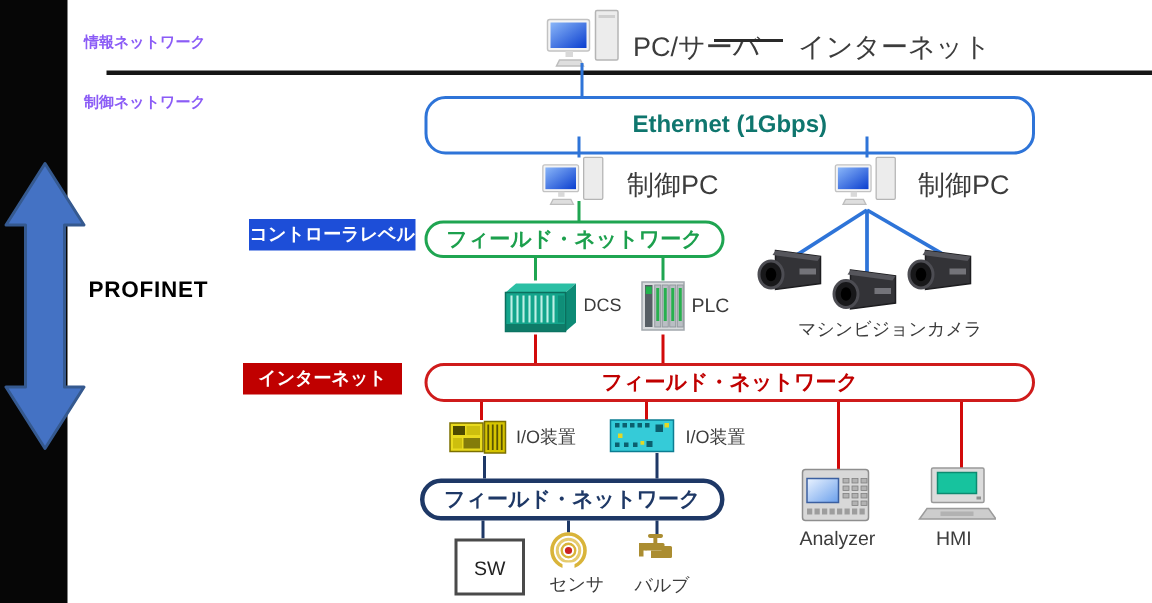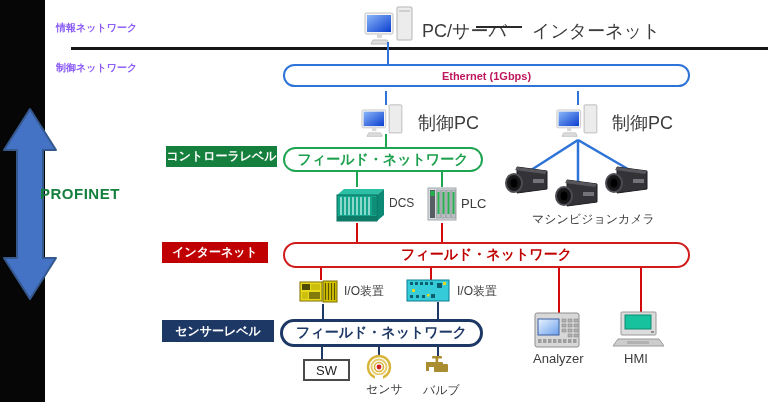--- a/index.html
+++ b/index.html
@@ -11,31 +11,31 @@
   .black-strip{position:absolute;left:0;top:0;width:45px;height:402px;background:#060606;}
   .hline-top{position:absolute;left:71px;top:47px;width:697px;height:3px;background:#161616;}
   .short-line{position:absolute;left:476px;top:26px;width:46px;height:2px;background:#2a2a2a;}
   .vl{position:absolute;width:2px;}
   .vl.blue{background:#2e74d8;}
   .vl.green{background:#1fa551;}
   .vl.red{background:#d20a0a;}
   .vl.navy{background:#1e3866;}
   .badge{position:absolute;color:#fff;font-weight:bold;display:flex;align-items:center;}
   .badge.eth{left:162px;top:64px;width:110px;height:22px;background:#1667d9;font-size:13px;padding-left:9px;box-sizing:border-box;}
-  .badge.ctl{left:166px;top:146px;width:111px;height:21px;background:#15803d;font-size:12px;justify-content:center;}
+  .badge.ctl{left:166px;top:146px;width:111px;height:21px;background:#1d4ed8;font-size:12px;justify-content:center;}
   .badge.dev{left:162px;top:242px;width:106px;height:21px;background:#c00000;font-size:12px;justify-content:center;}
   .badge.sen{left:162px;top:320px;width:112px;height:22px;background:#1e3866;font-size:12px;justify-content:center;}
   .pill{position:absolute;background:#fff;display:flex;align-items:center;justify-content:center;
         font-weight:bold;box-sizing:border-box;}
-  .pill.eth{left:283px;top:64px;width:407px;height:23px;border:2px solid #2e74d8;border-radius:14px;color:#be185d;font-size:11px;}
+  .pill.eth{left:283px;top:64px;width:407px;height:39px;border:2px solid #2e74d8;border-radius:14px;color:#0f766e;font-size:16px;}
   .pill.green{left:283px;top:147px;width:200px;height:25px;border:2px solid #1fa551;border-radius:13px;color:#1ca04d;font-size:14px;}
   .pill.red{left:283px;top:242px;width:407px;height:26px;border:2px solid #cf1b1b;border-radius:14px;color:#c00000;font-size:14px;}
   .pill.navy{left:280px;top:319px;width:203px;height:28px;border:3px solid #1e3866;border-radius:15px;color:#1e3866;font-size:14px;}
-  .profinet{position:absolute;left:40px;top:185px;font-size:15px;font-weight:bold;color:#15803d;letter-spacing:.5px;}
-  .sw-box{position:absolute;left:303px;top:359px;width:47px;height:22px;border:2px solid #4a4a4a;background:#fff;
+  .profinet{position:absolute;left:59px;top:185px;font-size:15px;font-weight:bold;color:#000000;letter-spacing:.5px;}
+  .sw-box{position:absolute;left:303px;top:359px;width:47px;height:38px;border:2px solid #4a4a4a;background:#fff;
           display:flex;align-items:center;justify-content:center;font-size:13px;color:#222;box-sizing:border-box;}
   .small{font-size:12px;}
 </style>
 </head>
 <body>
 
 <div class="canvas">
 
   <div class="black-strip"></div>
   <svg class="abs" style="left:1px;top:106px" width="58" height="196" viewBox="0 0 58 196">
@@ -246,21 +246,20 @@
 
   <svg class="abs" style="left:612px;top:311px" width="52" height="37" viewBox="0 0 52 37">
     <rect x="9" y="1" width="35" height="23" rx="1" fill="#dcdcdc" stroke="#999"></rect>
     <rect x="13" y="4" width="26" height="14" fill="#17c39e" stroke="#0d8a70"></rect>
     <rect x="39" y="20" width="3" height="2" fill="#8f8f8f"></rect>
     <polygon points="6,28 47,28 52,35 1,35" fill="#cdcdcd" stroke="#9b9b9b"></polygon>
     <rect x="15" y="30" width="22" height="3" fill="#b2b2b2"></rect>
   </svg>
   <div class="txt" style="left:624px;top:351px;font-size:13px">HMI</div>
 
-  <div class="badge sen">センサーレベル</div>
   <div class="pill navy">フィールド・ネットワーク</div>
   <div class="vl navy" style="left:321px;top:347px;height:12px"></div>
   <div class="vl navy" style="left:378px;top:347px;height:8px"></div>
   <div class="vl navy" style="left:437px;top:347px;height:10px"></div>
 
   <div class="sw-box">SW</div>
 
   <svg class="abs" style="left:364px;top:353px" width="30" height="29" viewBox="0 0 30 29">
     <circle cx="15" cy="14" r="11" fill="none" stroke="#d9b43a" stroke-width="2.4"></circle>
     <circle cx="15" cy="14" r="7.5" fill="none" stroke="#e6cb6e" stroke-width="2"></circle>

